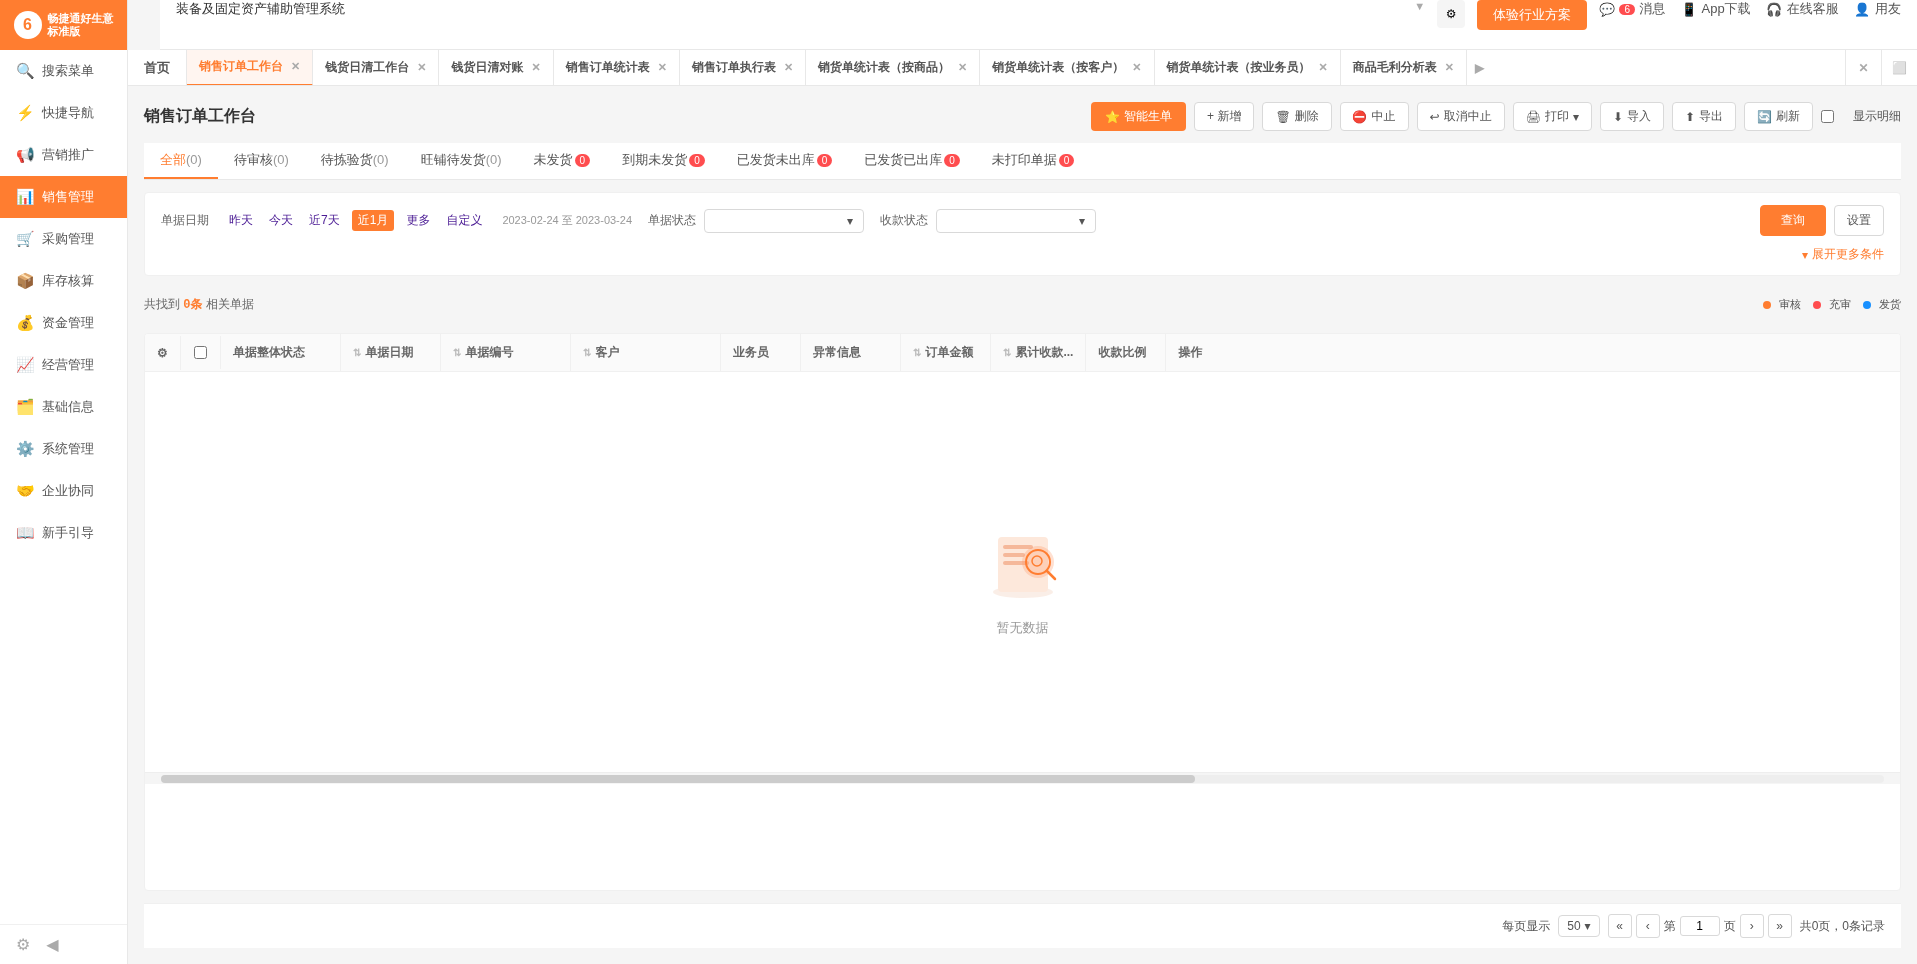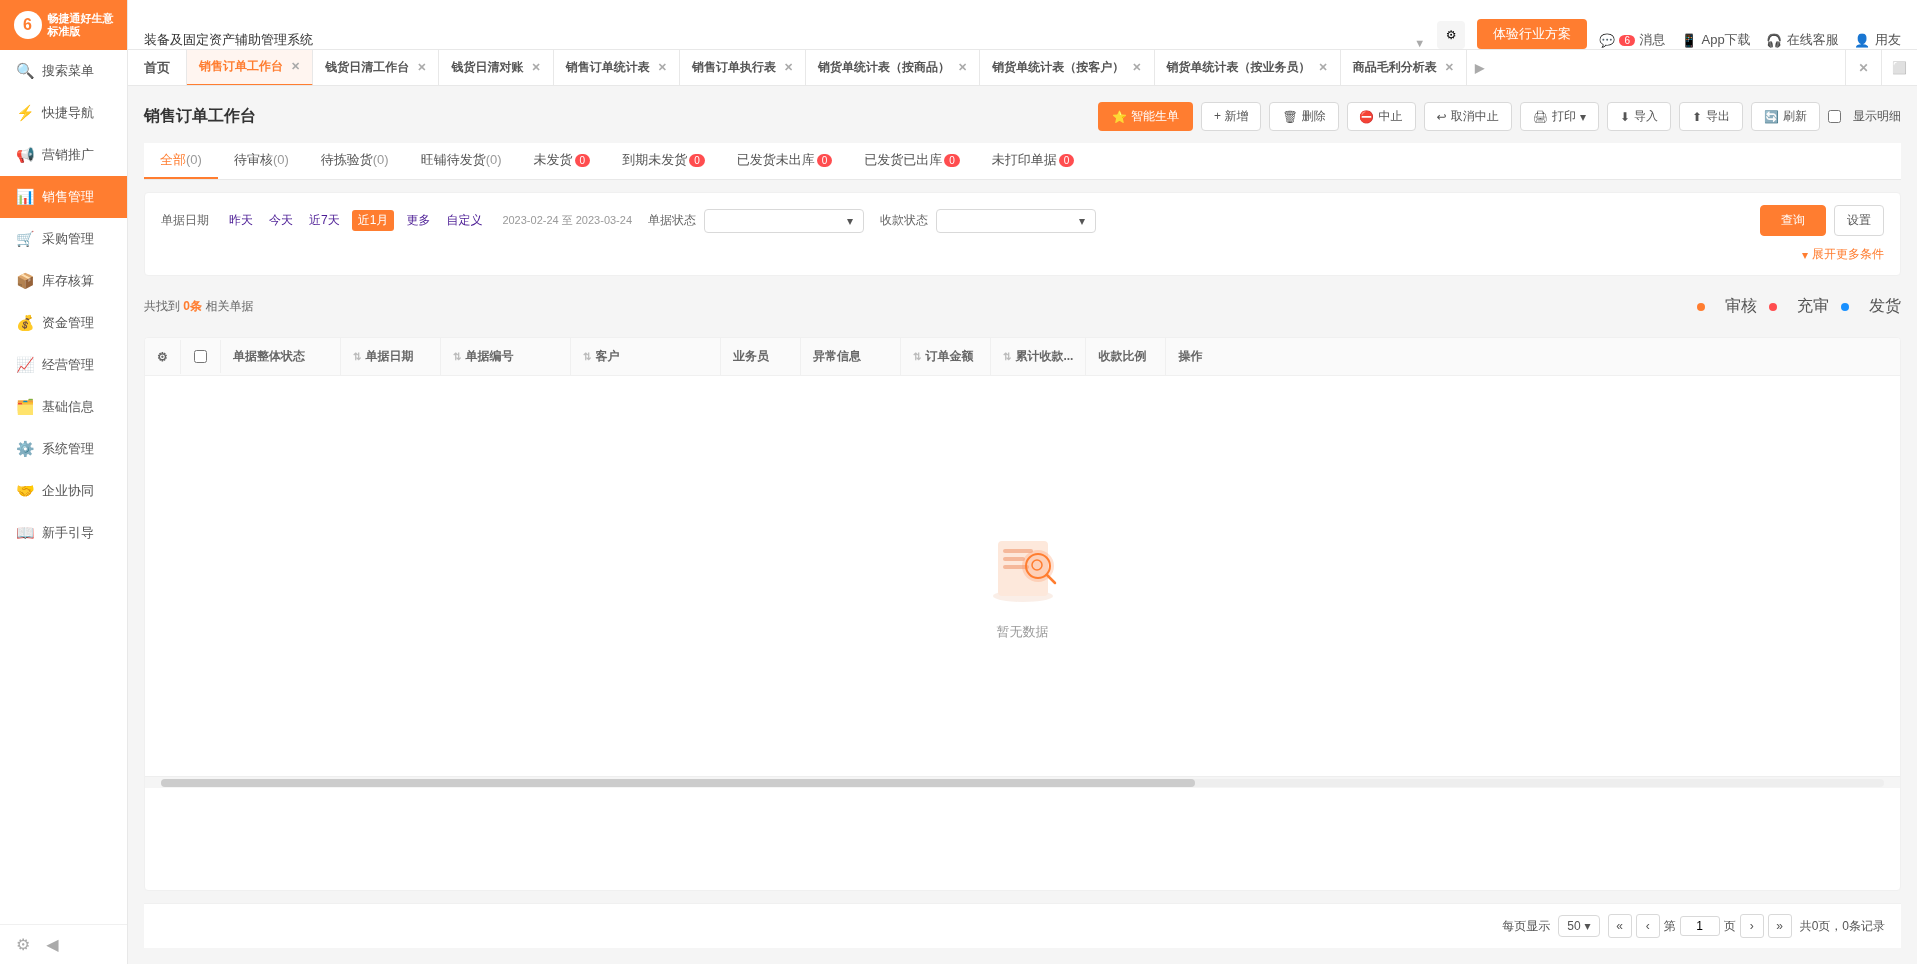--- a/index.html
+++ b/index.html
@@ -66,24 +66,25 @@
       display: flex;
       flex-direction: column;
       overflow: hidden;
     }
 
     
     #topbar {
       height: 50px;
       background: white;
       display: flex;
-      align-items: flex-end;
+      align-items: flex-start;
       padding: 0 16px;
       border-bottom: 1px solid #e8e8e8;
       gap: 12px;
+      margin-left: 32px;
     }
     .topbar-title { font-size: 13px; color: #333; flex: 1; }
     .topbar-actions { display: flex; align-items: center; gap: 16px; }
     .topbar-btn-orange {
       background: #ff7d30;
       color: white;
       border: none;
       padding: 6px 16px;
       border-radius: 4px;
       cursor: pointer;
@@ -176,21 +177,21 @@
       color: #555;
       border: 1px solid #d9d9d9;
       padding: 5px 12px;
       border-radius: 4px;
       cursor: pointer;
       font-size: 12px;
       display: flex;
       align-items: center;
       gap: 4px;
     }
-    .btn-display { display: flex; align-items: center; gap: 12px; font-size: 12px; color: #555; cursor: pointer; }
+    .btn-display { display: flex; align-items: center; gap: 19px; font-size: 12px; color: #555; cursor: pointer; }
 
     
     .sub-tabs {
       display: flex;
       align-items: center;
       gap: 0;
       border-bottom: 1px solid #e8e8e8;
       background: white;
       padding: 0 0;
     }
@@ -251,23 +252,23 @@
     }
 
     
     .stats-row {
       display: flex;
       align-items: center;
       justify-content: space-between;
       padding: 8px 0;
     }
     .stats-text { font-size: 12px; color: #666; }
-    .stats-text .count { color: #ff7d30; font-weight: bold; }
+    .stats-text .count { color: #ff7d30; font-weight: bold; font-family: Liberation Mono, monospace; }
     .stats-actions { display: flex; gap: 12px; }
-    .stat-action { display: flex; align-items: center; gap: 20px; font-size: 16px; color: #555; cursor: pointer; }
+    .stat-action { display: flex; align-items: center; gap: 8px; font-size: 11px; color: #555; cursor: pointer; }
     .dot-orange { width: 8px; height: 8px; border-radius: 50%; background: #ff7d30; }
     .dot-red { width: 8px; height: 8px; border-radius: 50%; background: #ff4d4f; }
     .dot-blue { width: 8px; height: 8px; border-radius: 50%; background: #1890ff; }
 
     
     .data-table {
       background: white;
       border: 1px solid #f0f0f0;
       border-radius: 4px;
       overflow: hidden;

